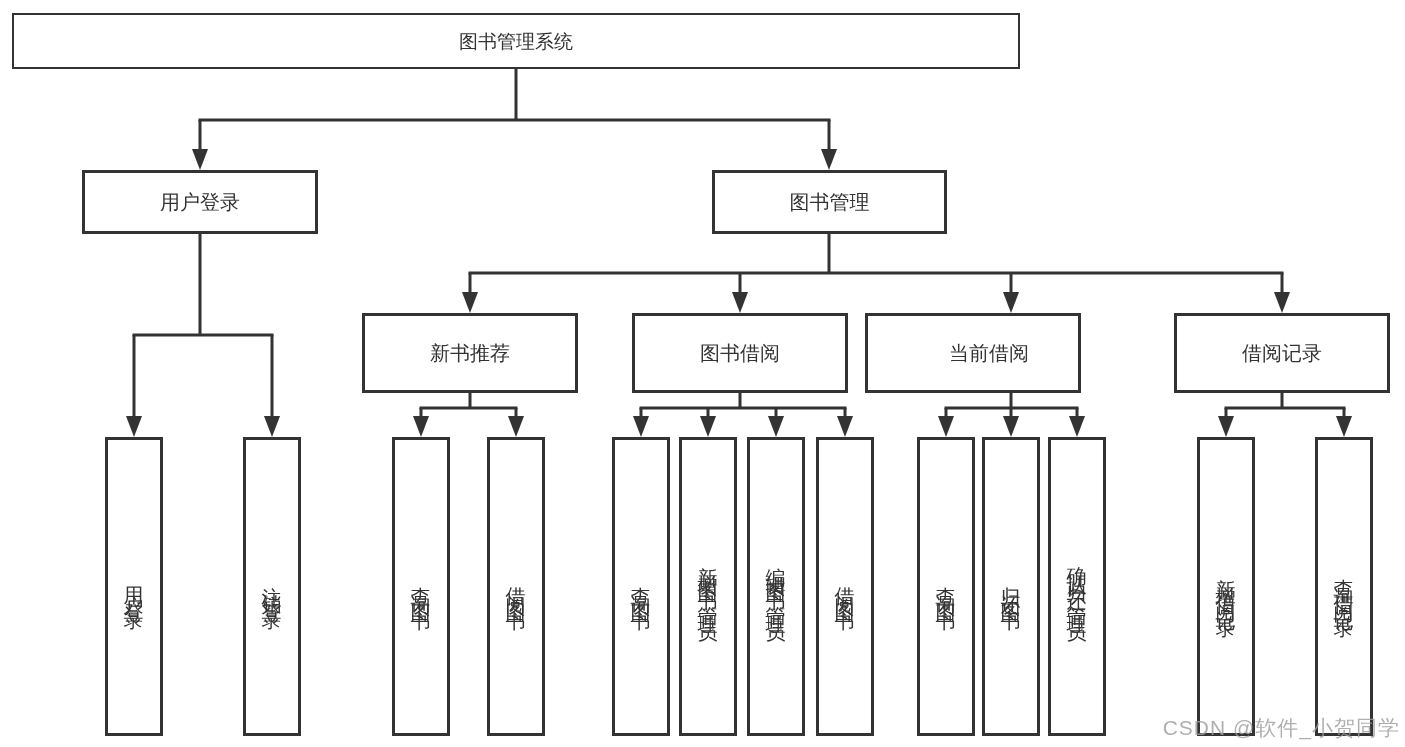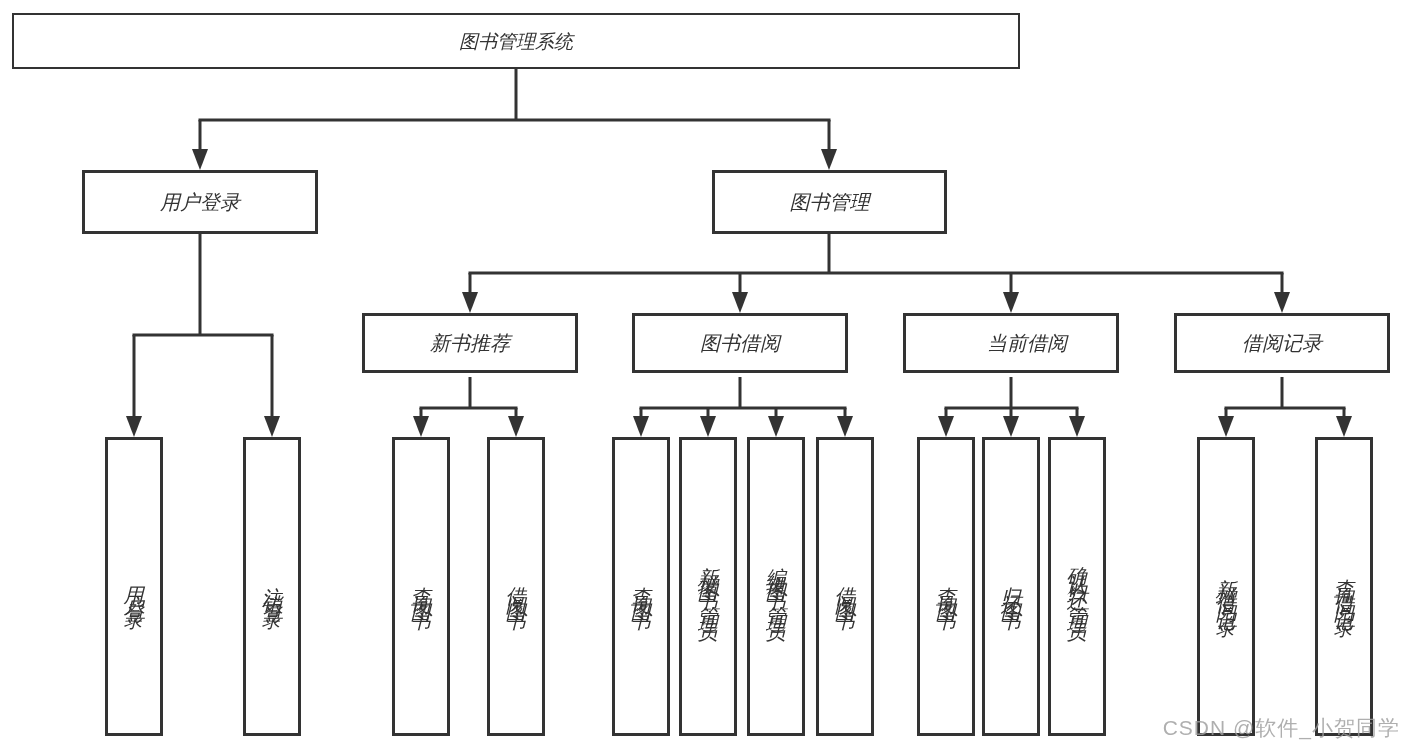--- a/index.html
+++ b/index.html
@@ -28,30 +28,29 @@
     background: #ffffff;
     border: 3px solid #333333;
     color: #333333;
     display: flex;
     align-items: center;
     justify-content: center;
     text-align: center;
     font-size: 20px;
     line-height: 1;
     white-space: nowrap;
-    font-style: italic;
   }
   .node.root {
     left: 12px; top: 13px;
     width: 1008px; height: 56px;
     border-width: 2px;
     font-size: 19px;
   }
   .node.lvl1 { top: 170px; width: 236px; height: 64px; }
-  .node.lvl2 { top: 313px; width: 216px; height: 60px; }
+  .node.lvl2 { top: 313px; width: 216px; height: 80px; }
   .node.leaf {
     top: 437px;
     width: 58px; height: 299px;
     writing-mode: vertical-rl;
     text-orientation: mixed;
     letter-spacing: 8px;
     font-size: 20px;
     white-space: normal;
   }
   .watermark {
@@ -141,21 +140,21 @@
     </g>
   </svg>
 
   <div class="node root" style="left:12px;">图书管理系统</div>
 
   <div class="node lvl1" style="left:82px;">用户登录</div>
   <div class="node lvl1" style="left:712px; width:235px;">图书管理</div>
 
   <div class="node lvl2" style="left:362px;">新书推荐</div>
   <div class="node lvl2" style="left:632px;">图书借阅</div>
-  <div class="node lvl2" style="left:903px;padding-left:32px;">当前借阅</div>
+  <div class="node lvl2" style="left:865px;padding-left:32px;">当前借阅</div>
   <div class="node lvl2" style="left:1174px;">借阅记录</div>
 
   <div class="node leaf" style="left:105px;">用户登录</div>
   <div class="node leaf" style="left:243px;">注销登录</div>
 
   <div class="node leaf" style="left:392px;">查询图书</div>
   <div class="node leaf" style="left:487px;">借阅图书</div>
 
   <div class="node leaf" style="left:612px;">查询图书</div>
   <div class="node leaf" style="left:679px;">新增图书（管理员）</div>

